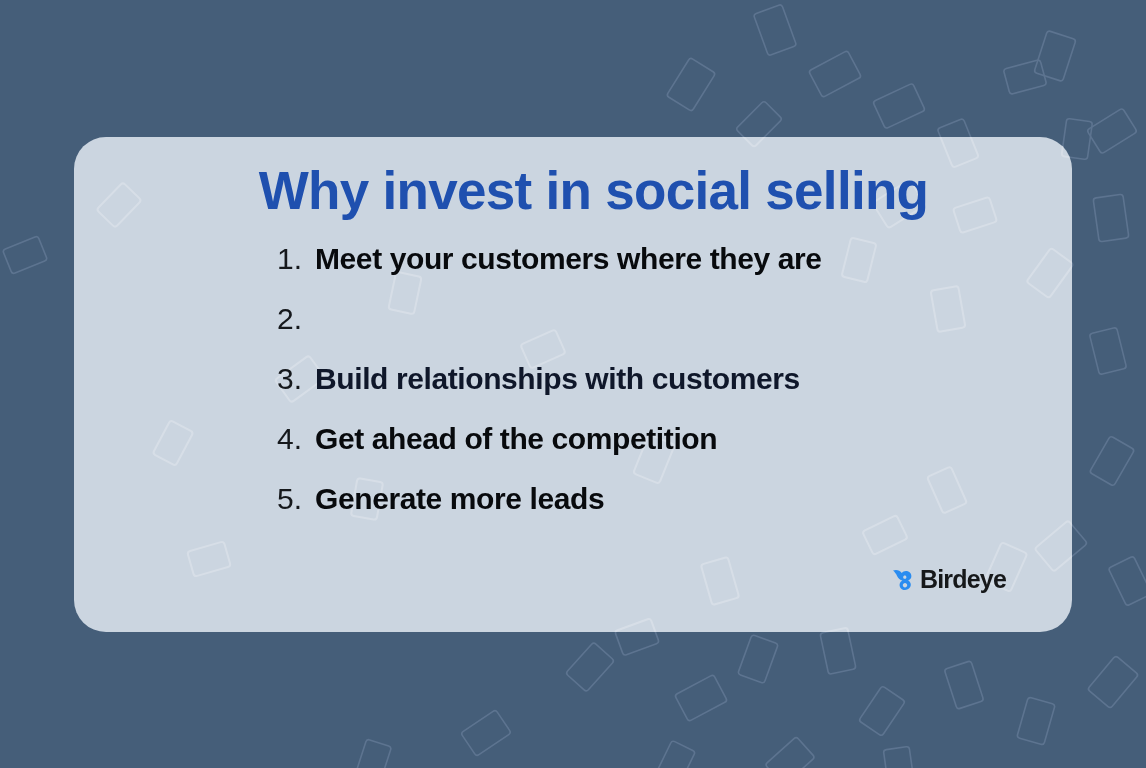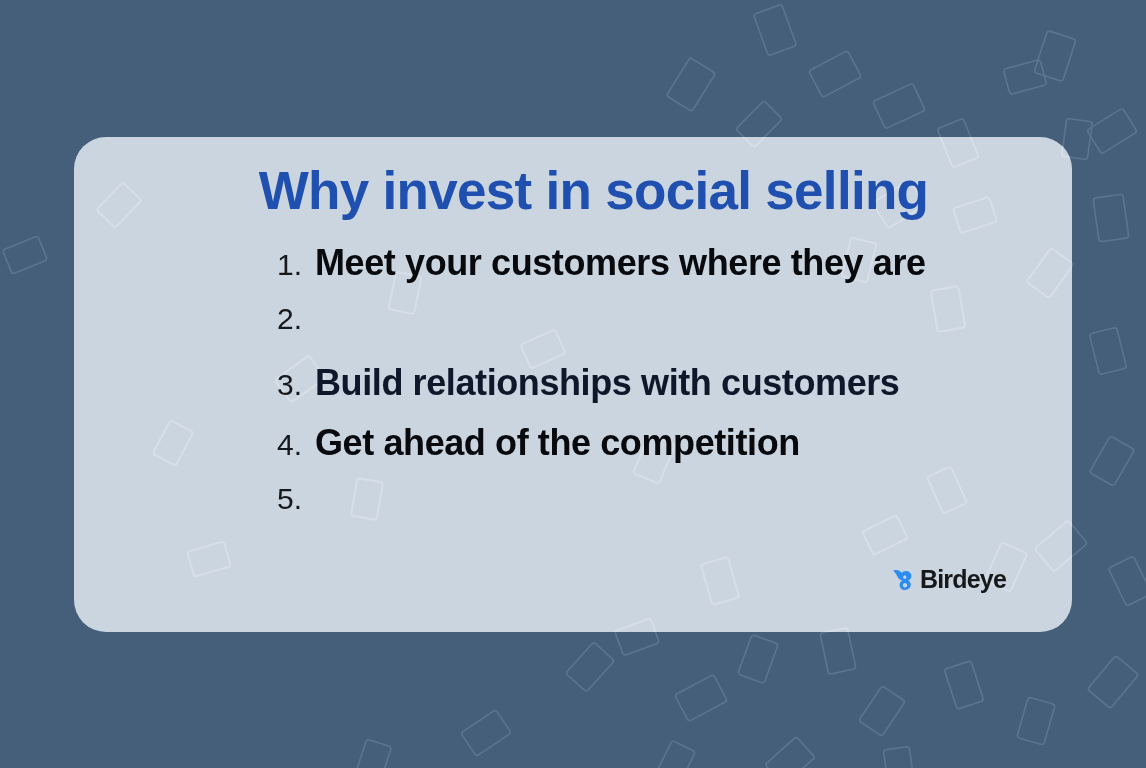--- a/index.html
+++ b/index.html
@@ -92,21 +92,21 @@
     color: #15181C;
     font-size: 30px;
     font-weight: normal;
     letter-spacing: 0px;
     min-width: 38px;
     flex: 0 0 auto;
   }
 
   .list-text {
     color: #080A0D;
-    font-size: 36px;
+    font-size: 30px;
     font-weight: bold;
     letter-spacing: -0.4px;
   }
 
   
   #brand-logo {
     position: absolute;
     right: 66px;
     bottom: 40px;
     display: flex;
@@ -244,20 +244,21 @@
         <li class="list-item">
           <span class="list-number">3.</span>
           <span class="list-text" style="color: #0f172a;">Build relationships with customers</span>
         </li>
         <li class="list-item">
           <span class="list-number">4.</span>
           <span class="list-text" style="color: rgb(8, 10, 13); text-align: right;">Get ahead of the competition</span>
         </li>
         <li class="list-item">
           <span class="list-number">5.</span>
+          <span class="list-text" style="color: rgb(8, 10, 13);">Generate more leads</span>
         </li>
       </ol>
 
     <div id="brand-logo">
       <svg id="brand-mark" width="28" height="24" viewBox="0 0 28 24" xmlns="http://www.w3.org/2000/svg">
         <path id="bird-path" d="M2.0 2.6 C5.4 1.2 9.0 2.4 10.7 5.0 C12.0 3.2 14.5 2.4 16.8 3.2
                  C19.6 4.2 21.0 7.0 20.2 9.5 C19.7 11.0 18.5 12.0 17.1 12.4
                  C18.9 13.3 20.0 15.1 19.8 17.1 C19.5 20.1 16.7 22.3 13.5 22.0
                  C10.5 21.7 8.3 19.2 8.6 16.4 C8.8 14.6 9.9 13.2 11.4 12.5
                  C9.1 11.9 7.2 10.3 6.2 8.2 C5.0 5.7 3.6 4.0 2.0 2.6 Z

